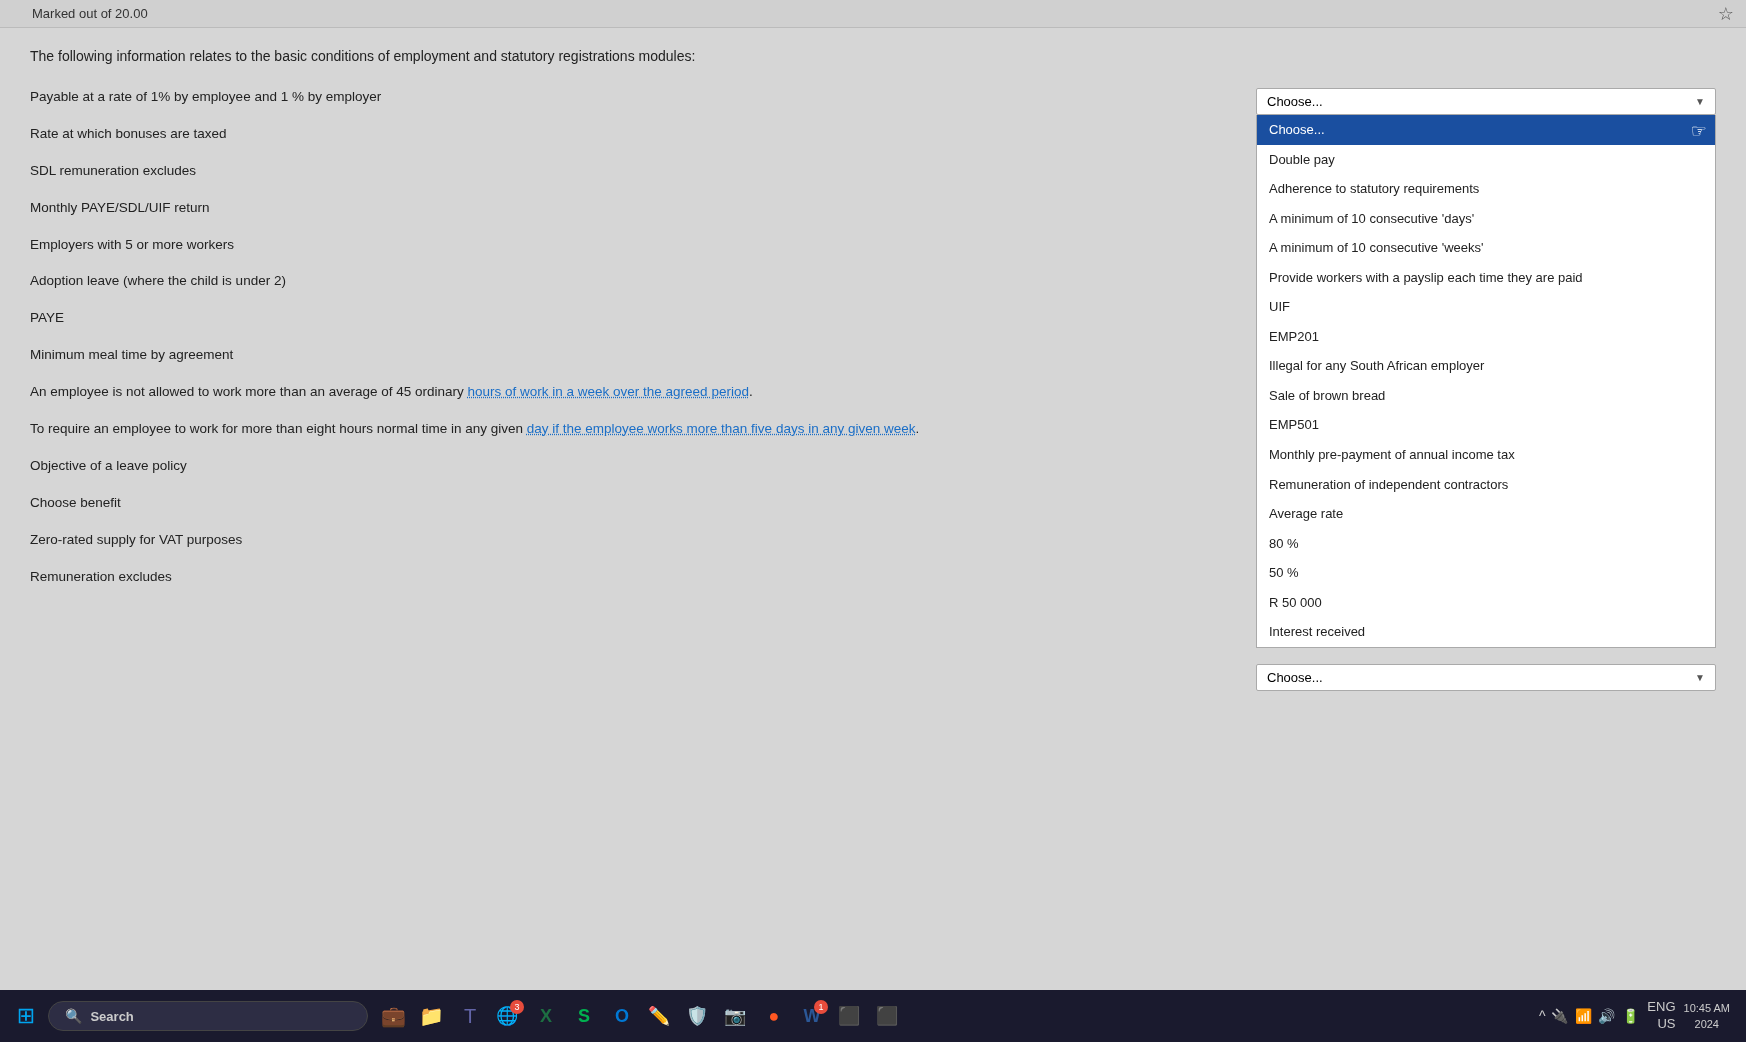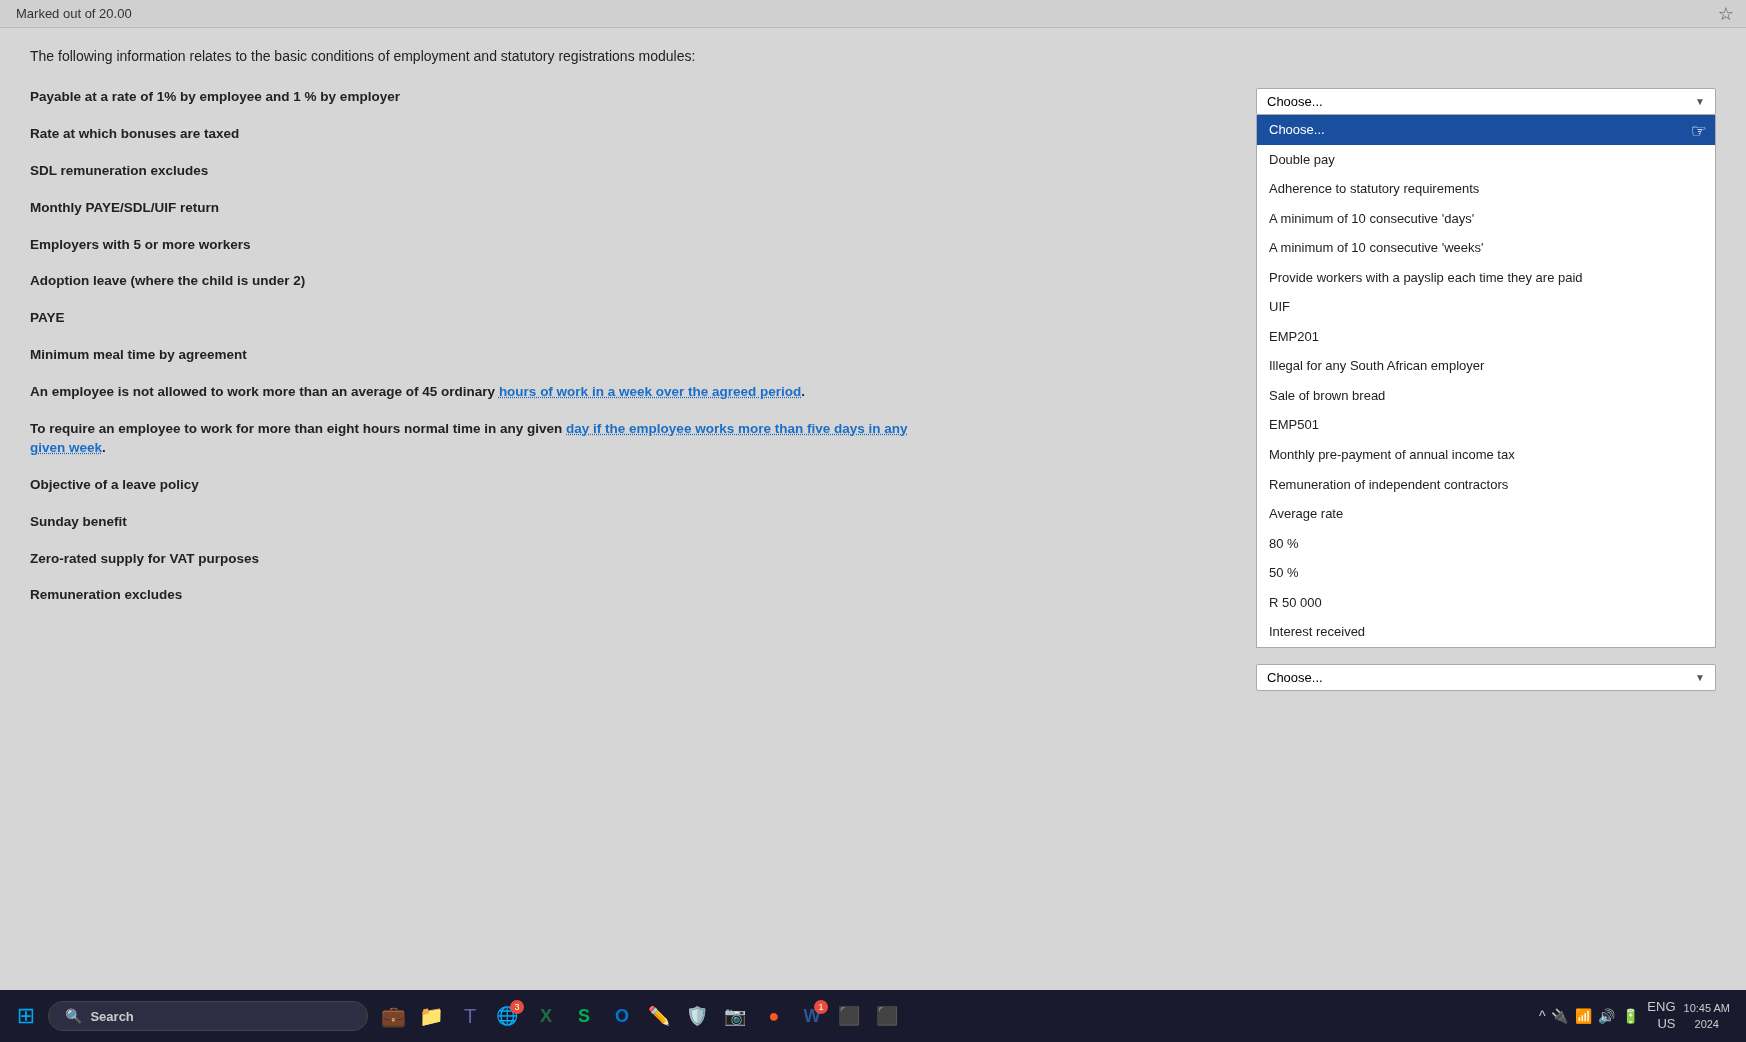--- a/index.html
+++ b/index.html
@@ -19,21 +19,21 @@
       display: flex;
       align-items: center;
       justify-content: flex-end;
       padding: 0 12px;
       border-bottom: 1px solid #bbb;
     }
     .top-bar-text {
       font-size: 13px;
       color: #333;
       margin-right: auto;
-      margin-left: 4px;
+      margin-left: 20px;
     }
     .star-icon {
       font-size: 18px;
       color: #555;
     }
 
     
     .main-content {
       background: #d6d6d6;
       padding: 20px 30px;
@@ -47,21 +47,20 @@
       color: #222;
       margin-bottom: 24px;
       max-width: 900px;
     }
 
     .question-row {
       display: flex;
       align-items: center;
       margin-bottom: 18px;
       position: relative;
-      font-weight: bold;
     }
 
     .question-label {
       font-size: 13.5px;
       color: #222;
       flex: 1;
       max-width: 900px;
       line-height: 1.4;
     }
 
@@ -323,21 +322,21 @@
 
       <div class="question-row">
         <span class="question-label">To require an employee to work for more than eight hours normal time in any given <span class="highlight">day if the employee works more than five days in any given week</span>.</span>
       </div>
 
       <div class="question-row">
         <span class="question-label">Objective of a leave policy</span>
       </div>
 
       <div class="question-row">
-        <span class="question-label">Sunday benefit</span>
+        <span class="question-label">Choose benefit</span>
       </div>
 
 
       <div class="question-row">
         <span class="question-label">Zero-rated supply for VAT purposes</span>
       </div>
 
       <div class="question-row">
         <span class="question-label">Remuneration excludes</span>
       </div>

